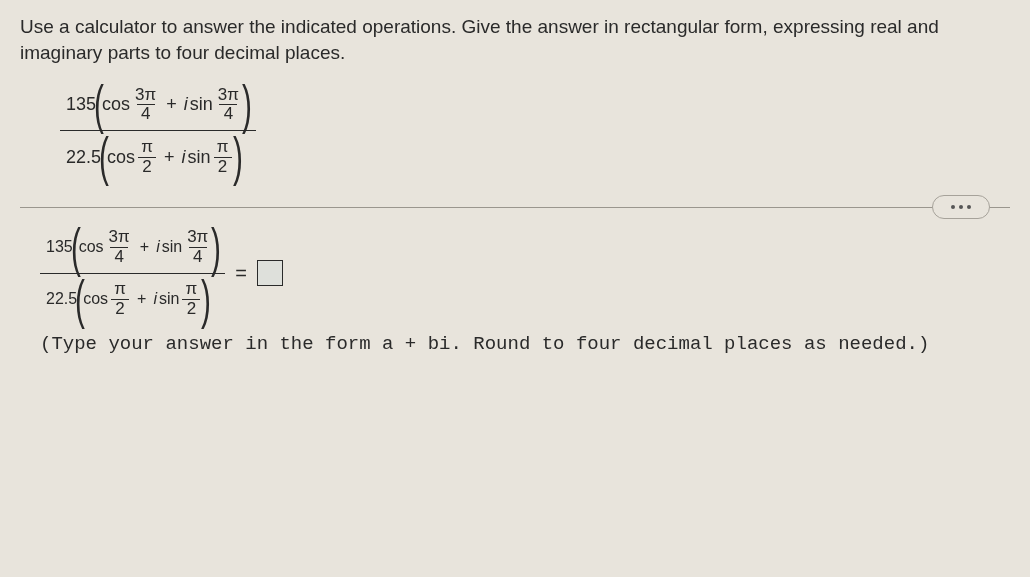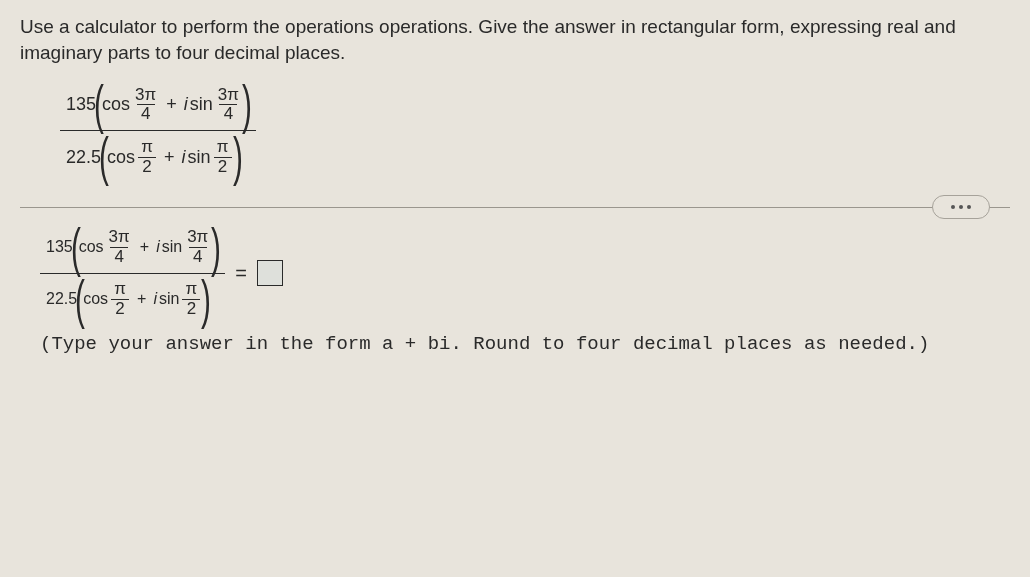--- a/index.html
+++ b/index.html
@@ -103,21 +103,21 @@
     }
     .hint {
       font-size: 19px;
       margin-top: 12px;
       font-family: Liberation Mono, monospace;
     }
   </style>
 </head>
 <body>
 
-<div class="instructions">Use a calculator to perform the operations operations. Give the answer in rectangular form, expressing real and imaginary parts to four decimal places.</div>
+<div class="instructions">Use a calculator to answer the indicated operations. Give the answer in rectangular form, expressing real and imaginary parts to four decimal places.</div>
 
 <div class="math-block">
   <div class="fraction-outer">
     <span class="fo-num">
       <span class="row">
         <span>135</span>
         <span class="lparen">(</span>
         <span>cos</span>
         <span class="frac">
           <span class="num">3π</span>

